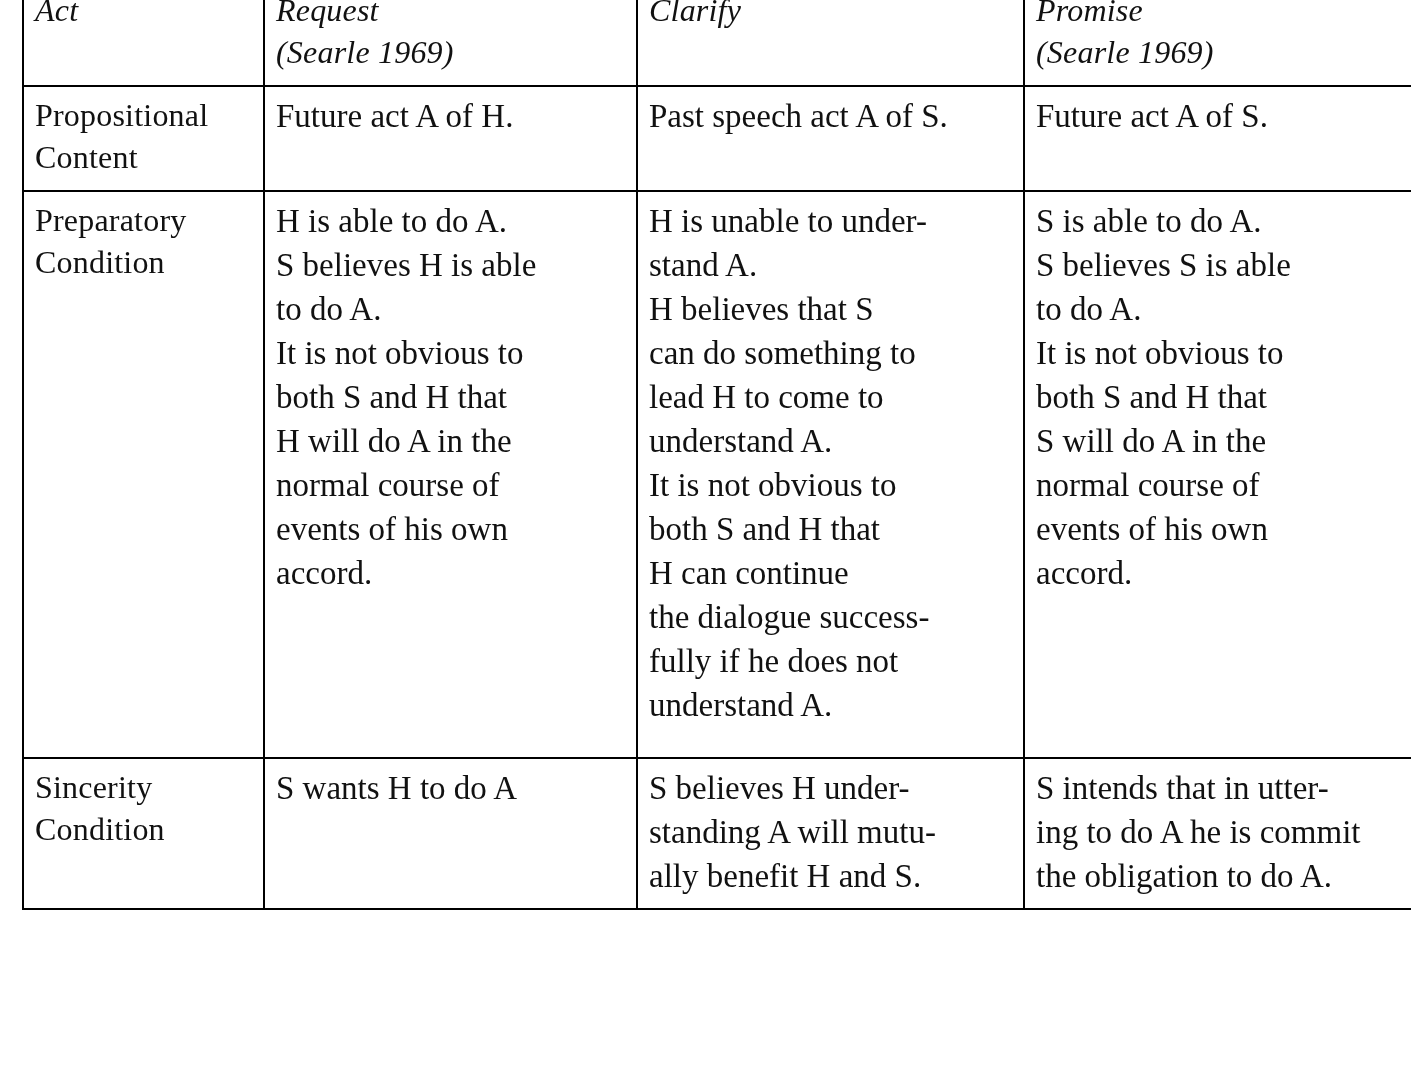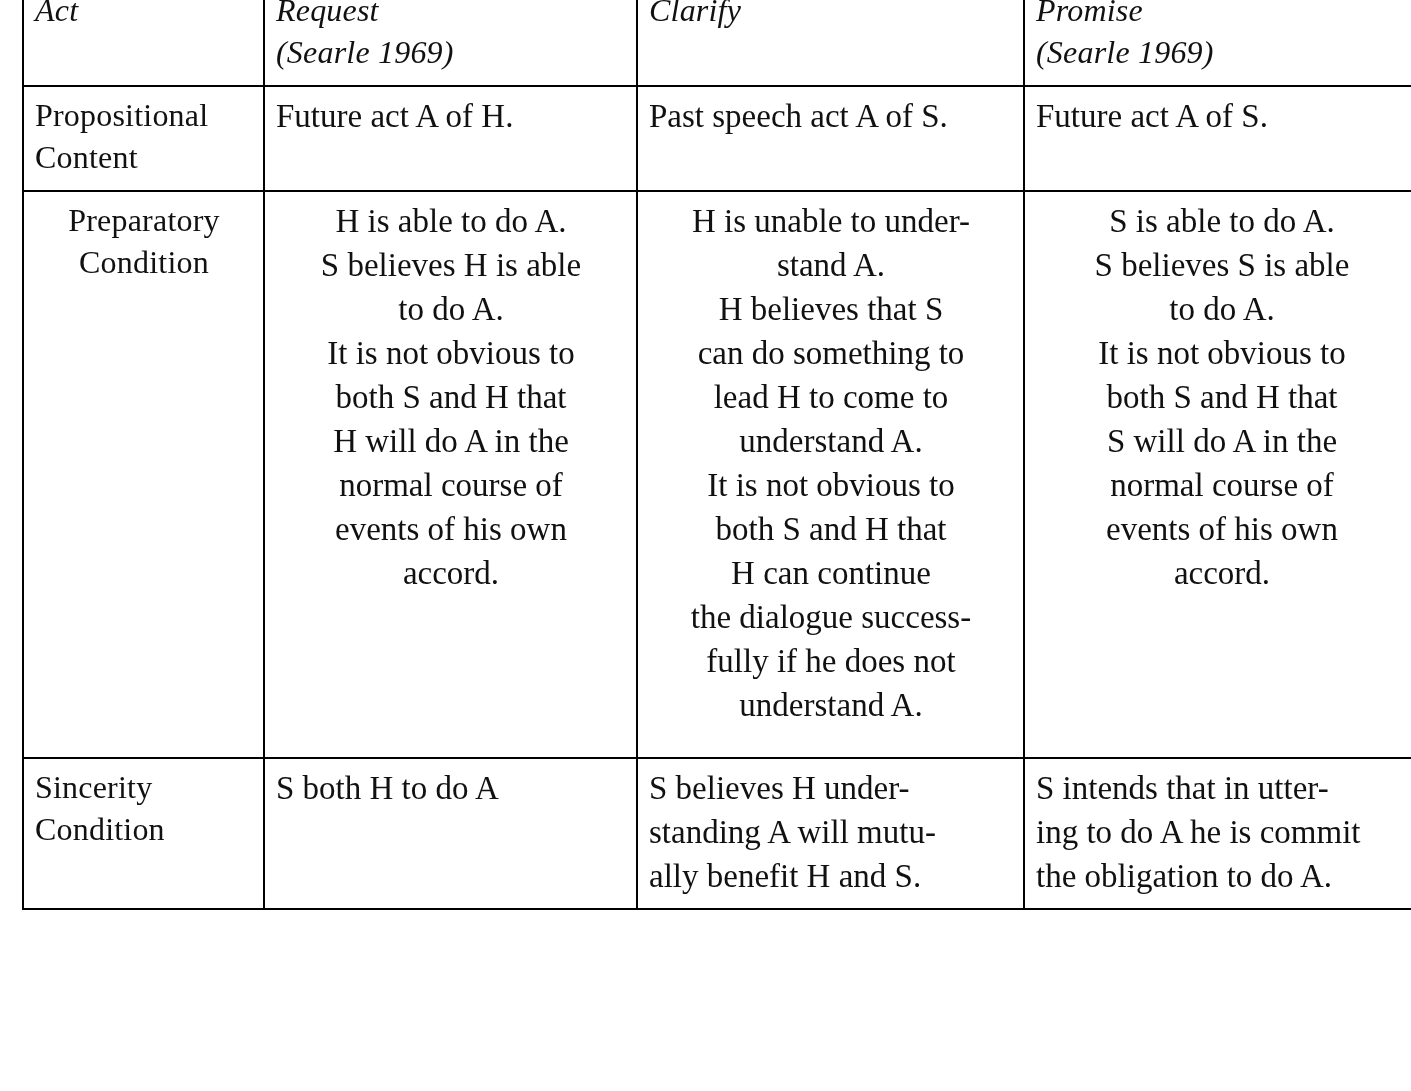--- a/index.html
+++ b/index.html
@@ -62,21 +62,21 @@
   }
 
   .cell-text {
     white-space: pre-line;
     font-style: normal;
     hyphens: manual;
   }
 
   tr.r-head td { height: 86px; }
   tr.r-prop td { height: 86px; }
-  tr.r-prep td { height: 548px; text-align: center; }
+  tr.r-prep td { height: 548px; }
   tr.r-sinc td { height: 132px; }
   tr.r-ess  td { height: 134px; }
 
   
   tr.r-head td { border-top: 0; }
 </style>
 </head>
 <body>
 
 <div class="table-wrap">
@@ -166,21 +166,21 @@
 accord.</div>
         </td>
       </tr>
 
       <tr class="r-sinc">
         <td>
           <div class="row-label cell-text">Sincerity
 Condition</div>
         </td>
         <td>
-          <div class="cell-text">S both H to do A</div>
+          <div class="cell-text">S wants H to do A</div>
         </td>
         <td>
           <div class="cell-text">S believes H under-
 standing A will mutu-
 ally benefit H and S.</div>
         </td>
         <td class="last-col">
           <div class="cell-text">S intends that in utter-
 ing to do A he is commit
 the obligation to do A.</div>

